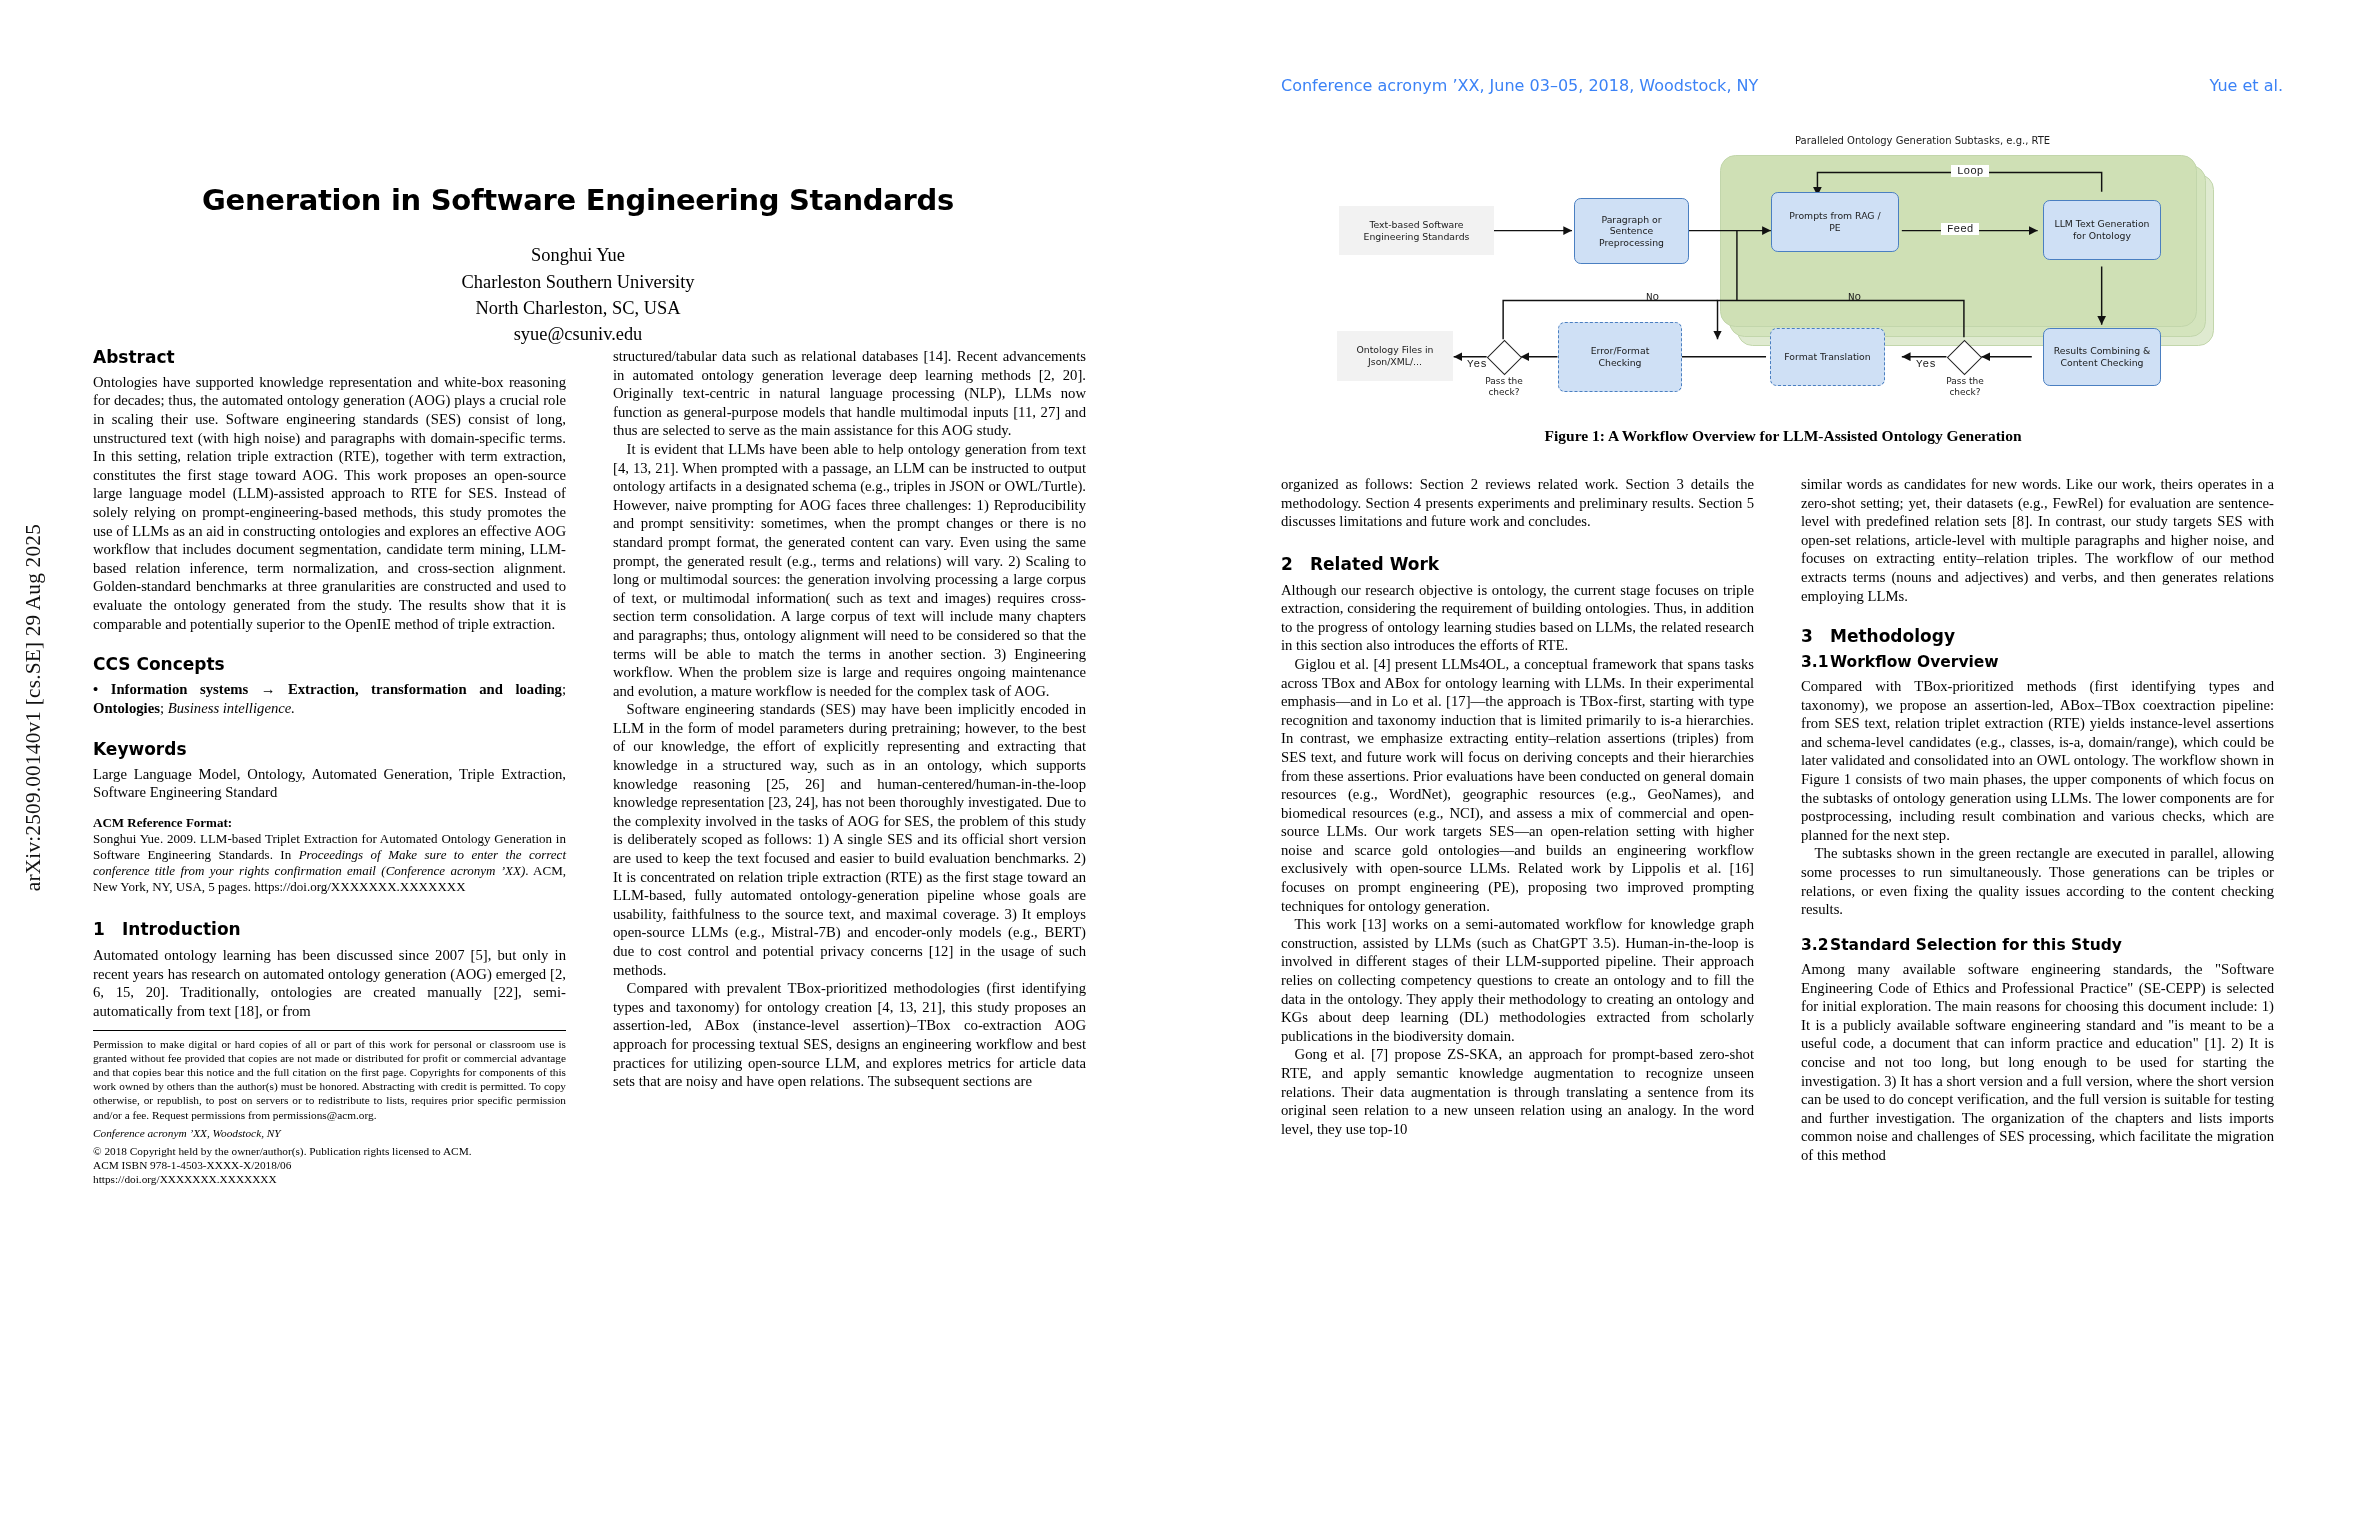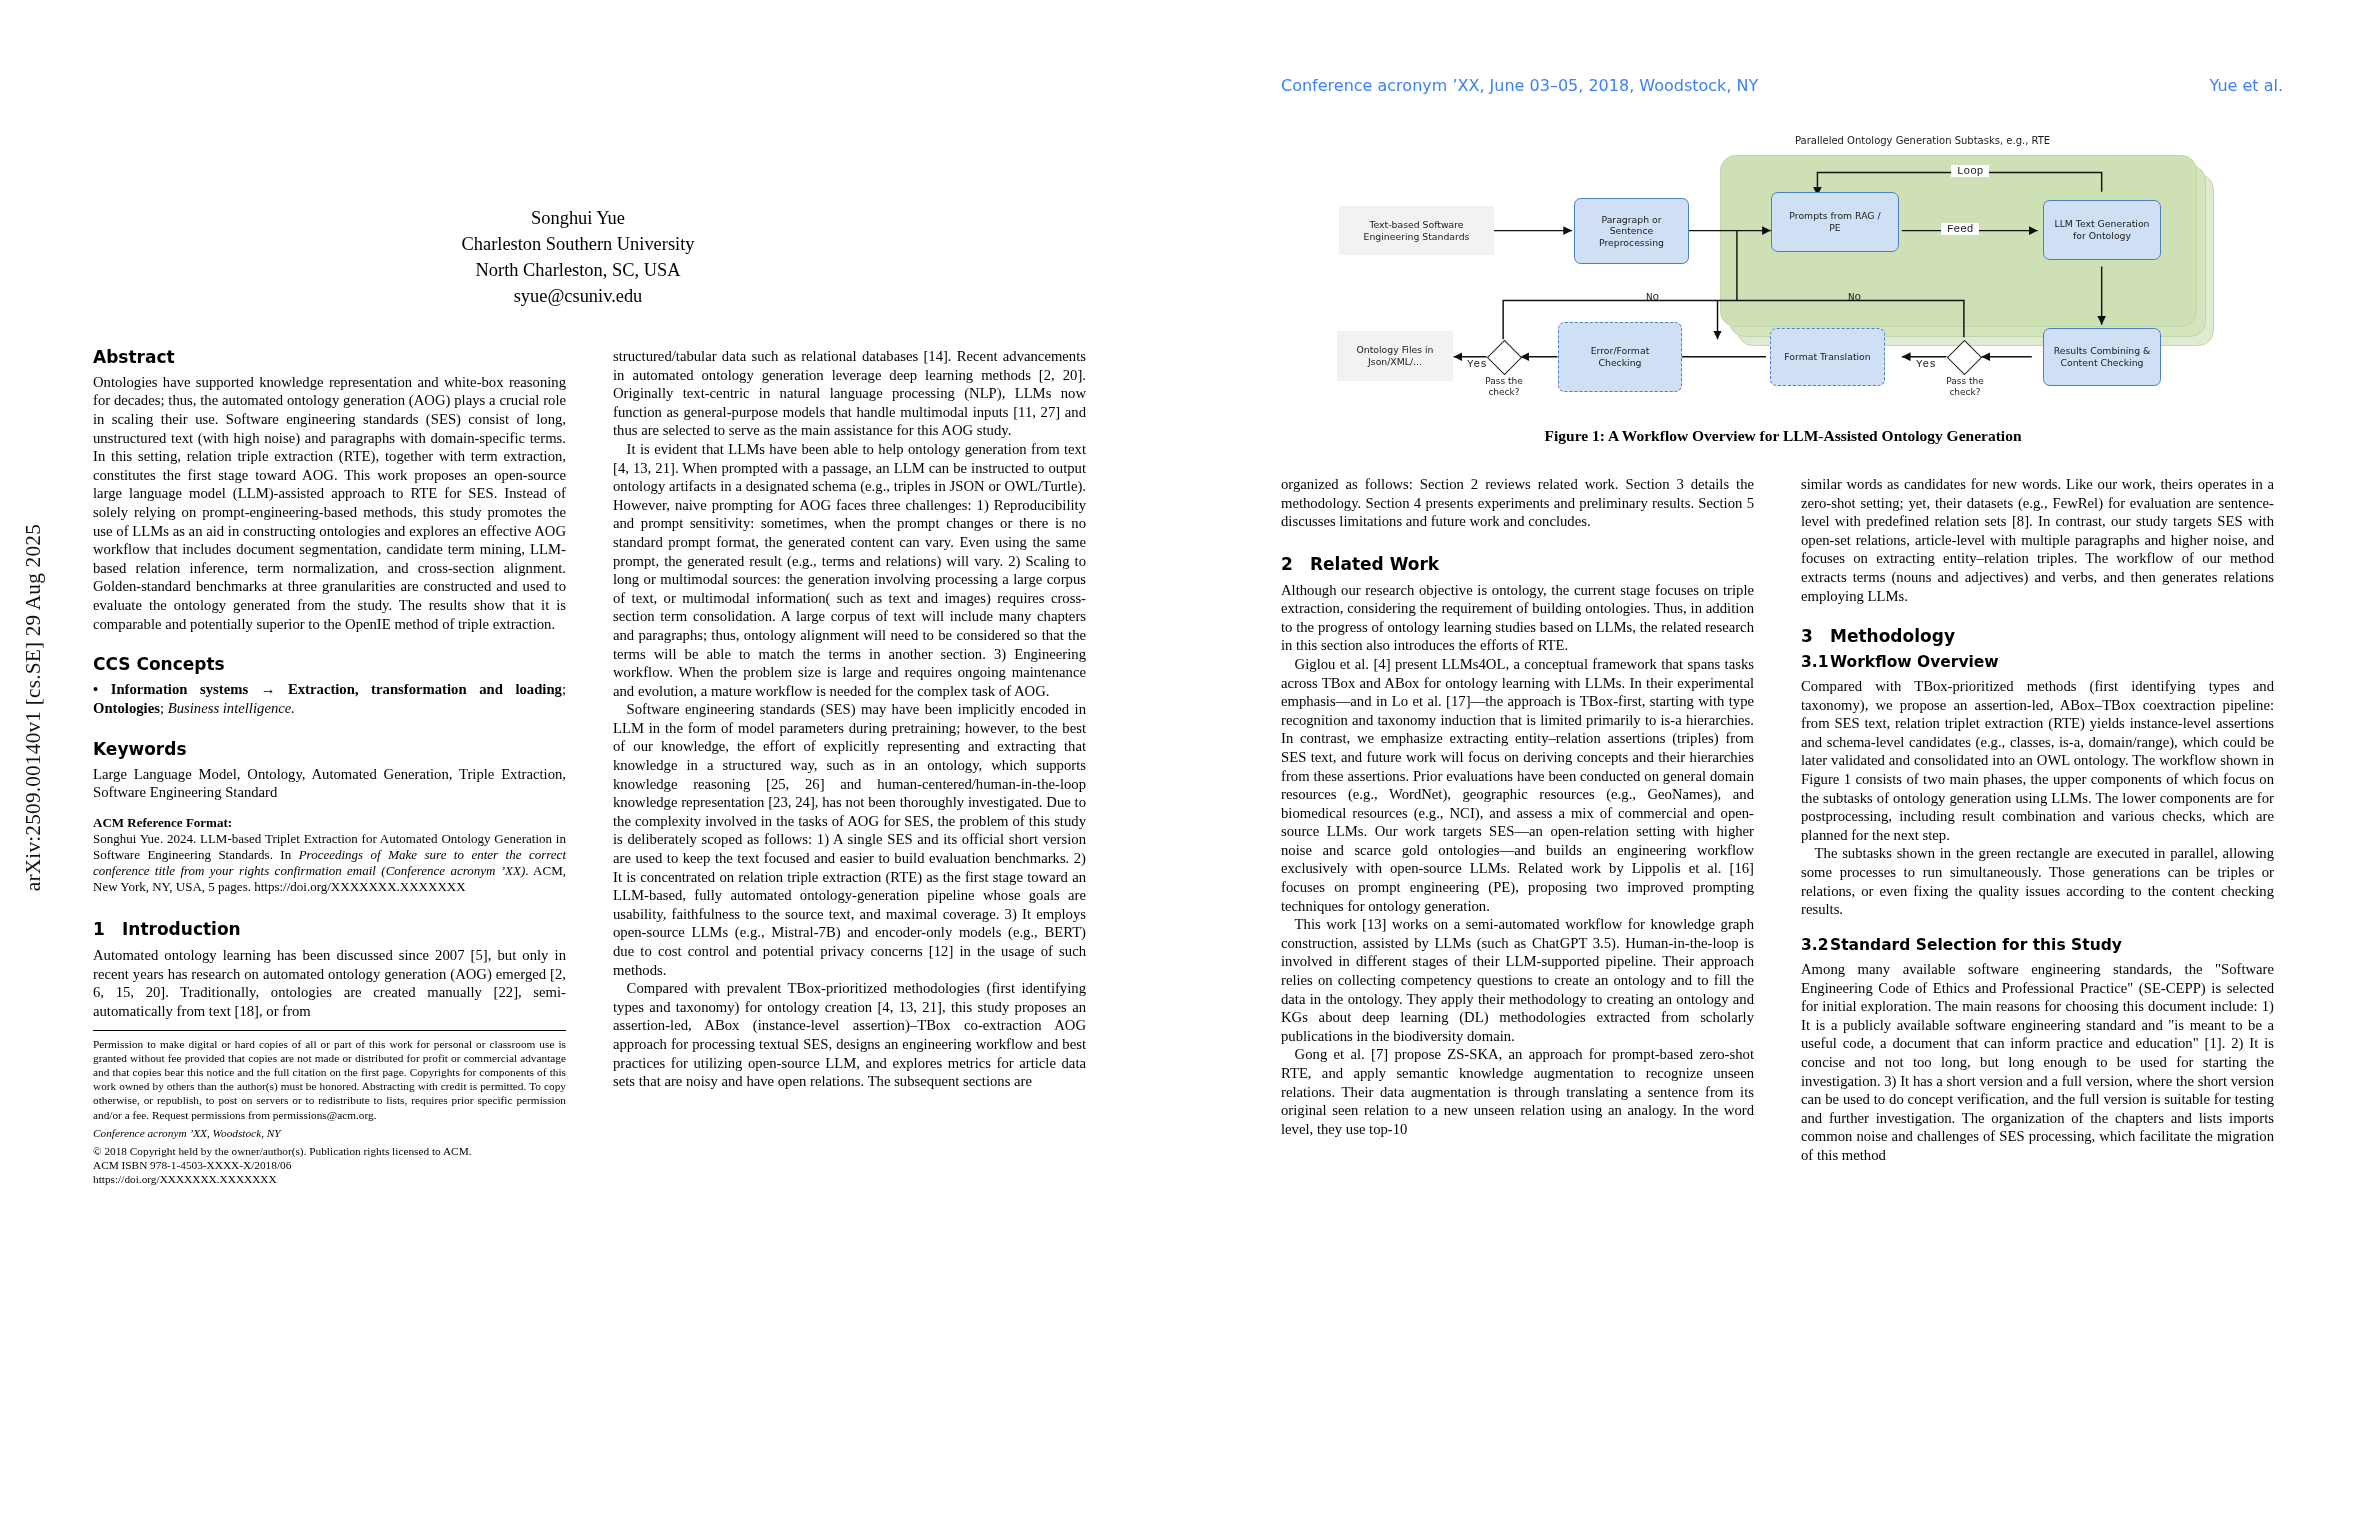--- a/index.html
+++ b/index.html
@@ -135,20 +135,21 @@
 
 <div class="spread">
 
   <div class="page" id="page-left">
 
     <div class="arxiv-stamp">arXiv:2509.00140v1  [cs.SE]  29 Aug 2025</div>
 
     <div class="title-block">
       <h1 class="paper-title">
         <br>
+        <span>Generation in Software Engineering Standards</span>
       </h1>
       <div class="author-block">
         <div>Songhui Yue</div>
         <div>Charleston Southern University</div>
         <div>North Charleston, SC, USA</div>
         <div>syue@csuniv.edu</div>
       </div>
     </div>
 
     <div class="cols">
@@ -165,21 +166,21 @@
           <span>→</span>
           <span>Extraction, transformation and loading</span></b><span>;</span>
           <b><span>Ontologies</span></b><span>;</span>
           <i><span>Business intelligence.</span></i>
         </div>
 
         <h2 class="sec spaced">Keywords</h2>
         <p class="body noindent">Large Language Model, Ontology, Automated Generation, Triple Extraction, Software Engineering Standard</p>
 
         <div class="acmref-head">ACM Reference Format:</div>
-        <div class="acmref"><span>Songhui Yue. 2024. LLM-based Triplet Extraction for Automated Ontology Generation in Software Engineering Standards. In </span><i>Proceedings of Make sure to enter the correct conference title from your rights confirmation email (Conference acronym ’XX)</i><span>. ACM, New York, NY, USA, 5 pages. https://doi.org/XXXXXXX.XXXXXXX</span></div>
+        <div class="acmref"><span>Songhui Yue. 2009. LLM-based Triplet Extraction for Automated Ontology Generation in Software Engineering Standards. In </span><i>Proceedings of Make sure to enter the correct conference title from your rights confirmation email (Conference acronym ’XX)</i><span>. ACM, New York, NY, USA, 5 pages. https://doi.org/XXXXXXX.XXXXXXX</span></div>
 
         <h2 class="sec numbered" style="margin-top:25px;">
           <span class="num">1</span><span>Introduction</span>
         </h2>
         <p class="body noindent">Automated ontology learning has been discussed since 2007 [5], but only in recent years has research on automated ontology generation (AOG) emerged [2, 6, 15, 20]. Traditionally, ontologies are created manually [22], semi-automatically from text [18], or from</p>
 
         <div class="footnote-rule"></div>
         <div class="footnote">
           <div>Permission to make digital or hard copies of all or part of this work for personal or classroom use is granted without fee provided that copies are not made or distributed for profit or commercial advantage and that copies bear this notice and the full citation on the first page. Copyrights for components of this work owned by others than the author(s) must be honored. Abstracting with credit is permitted. To copy otherwise, or republish, to post on servers or to redistribute to lists, requires prior specific permission and/or a fee. Request permissions from permissions@acm.org.</div>
           <div class="ital" style="margin-top:3.9px;">Conference acronym ’XX, Woodstock, NY</div>

